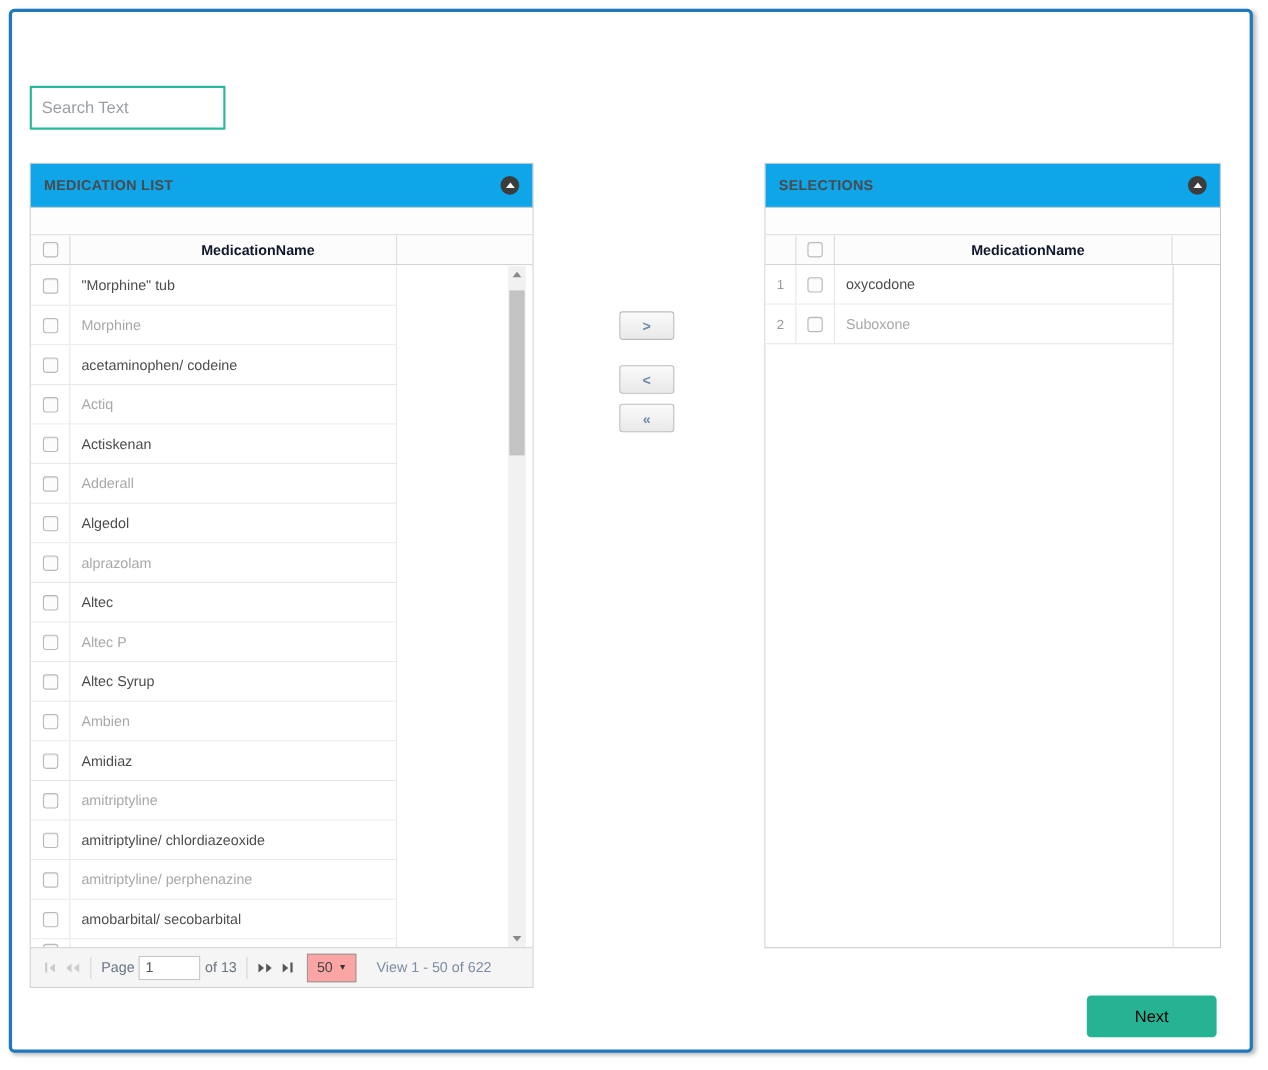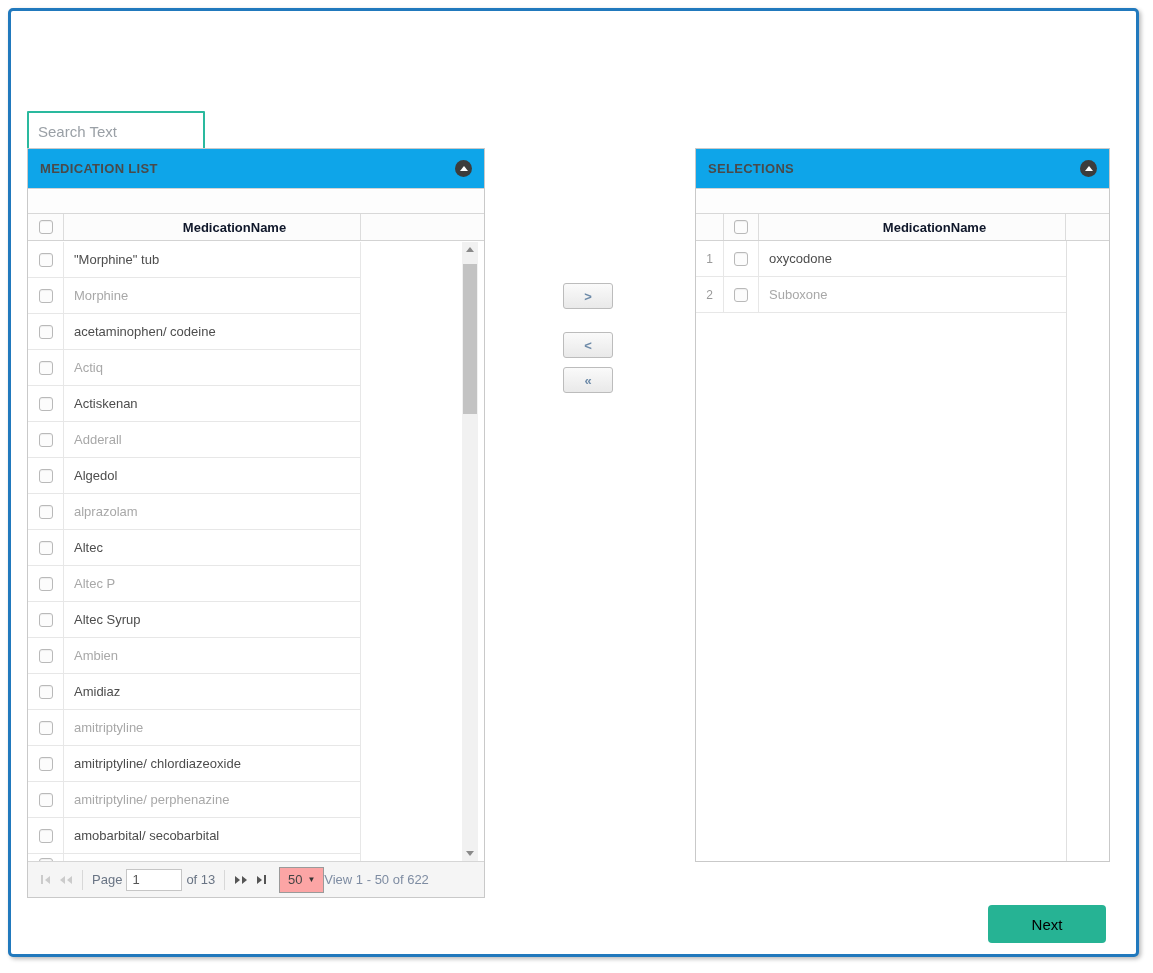--- a/index.html
+++ b/index.html
@@ -18,21 +18,21 @@
     height: 44px; display: flex; align-items: center; justify-content: center;
     font-size: 15px; color: #b6bdc9; cursor: default; white-space: nowrap;
   }
   .tab.active { background: #fff; color: #46505c; font-weight: 600; }
   .tab-1 { width: 225px; } .tab-2 { width: 228px; } .tab-3 { width: 180px; }
   .tab-4 { width: 190px; } .tab-5 { width: 205px; }
   
   .search {
     position: absolute; left: 16px; top: 67px; width: 178px; height: 40px;
     border: 2px solid #2ab99e; border-radius: 1px; padding-left: 9px;
-    font-size: 15px; color: #555; outline: none; font-family: "Liberation Sans", sans-serif; margin-top: 33px;
+    font-size: 15px; color: #555; outline: none; font-family: "Liberation Sans", sans-serif;
   }
   .search::placeholder { color: #9aa0a6; }
   
   .panel { position: absolute; border: 1px solid #c9c9c9; background: #fff; }
   .panel-left  { left: 16px;  top: 137px; width: 458px; height: 750px; }
   .panel-right { left: 684px; top: 137px; width: 415px; height: 714px; }
   .panel-hd {
     position: absolute; left: 0; top: 0; right: 0; height: 40px; background: #0ea5e9;
     border-bottom: 1px solid #d3d3d3; display: flex; align-items: center;
     padding: 0 12px; justify-content: space-between;
@@ -92,21 +92,21 @@
   .pg-label { margin: 0 4px; }
   .pg-input {
     width: 56px; height: 22px; border: 1px solid #c6c6c6; font-size: 13px; color: #555;
     padding: 0 5px; outline: none; font-family: "Liberation Sans", sans-serif; background: #fff;
   }
   .pagesize {
     width: 45px; height: 26px; border: 1px solid #9a9a9a; background: #fca5a5; margin-left: 8px;
     display: flex; align-items: center; justify-content: center; gap: 5px; font-size: 13px; color: #444; cursor: pointer;
   }
   .pagesize .caret { font-size: 8px; color: #333; }
-  .view-text { color: #7e8ca2; }
+  .view-text { margin-left: 18px; color: #7e8ca2; }
   
   .xfer {
     position: absolute; left: 552px; width: 50px; height: 26px;
     background: linear-gradient(#fafafa, #e9e9e9); border: 1px solid #bcbcbc; border-radius: 3px;
     color: #6d8aa8; font-size: 13px; font-weight: bold; display: flex; align-items: center; justify-content: center;
     cursor: pointer; font-family: "Liberation Sans", sans-serif;
   }
   .xfer-add { top: 272px; } .xfer-remove { top: 321px; } .xfer-remove-all { top: 356px; }
   
   .sel-body { position: absolute; left: 0; top: 92px; right: 0; bottom: 0; background: #fff; }

